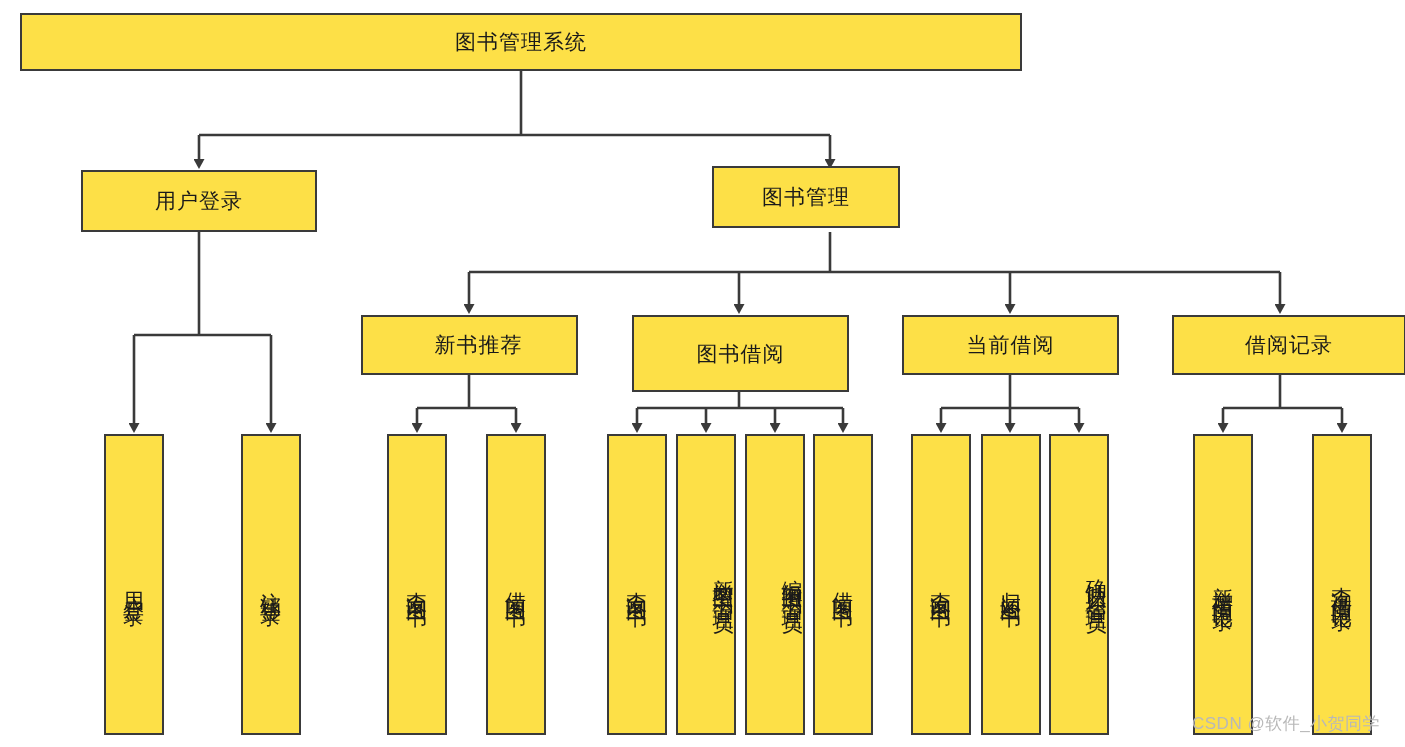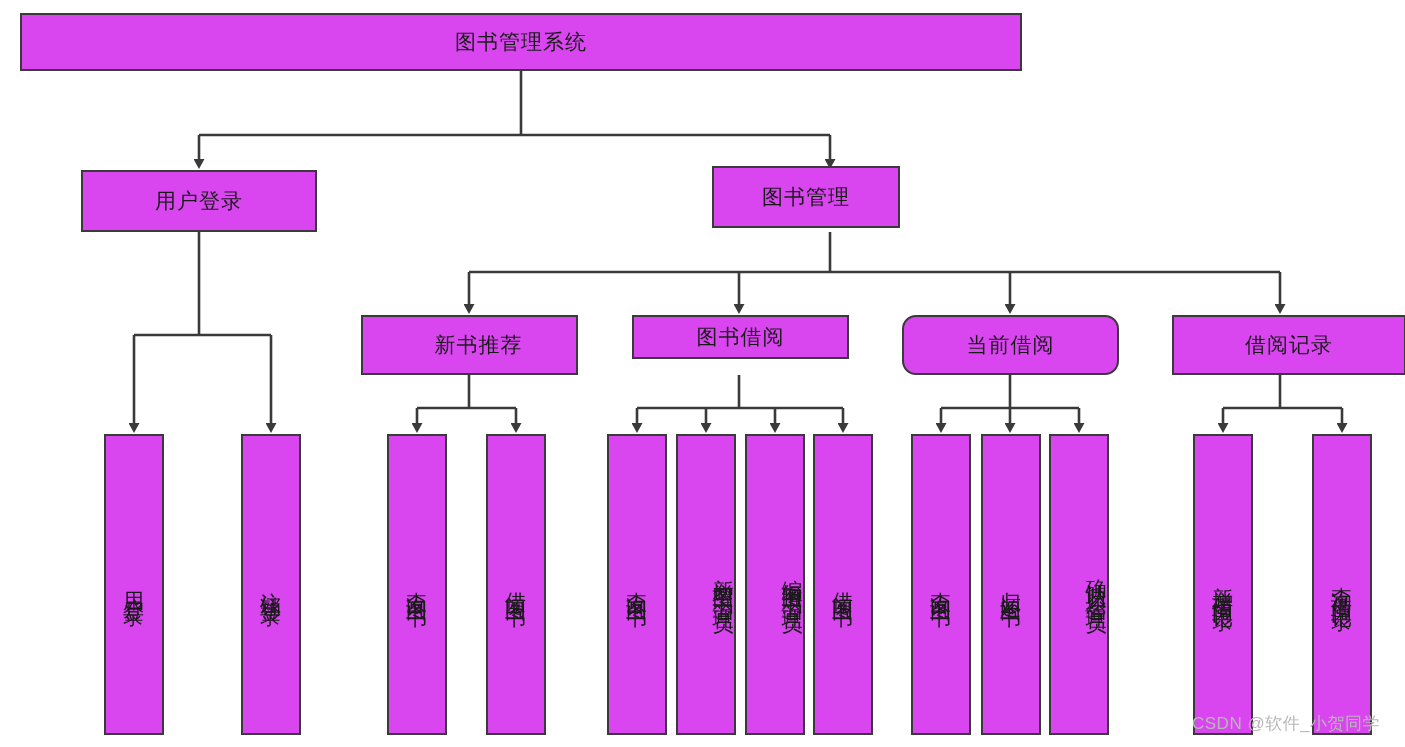--- a/index.html
+++ b/index.html
@@ -20,21 +20,21 @@
     left: 0;
     top: 0;
     width: 1405px;
     height: 747px;
     pointer-events: none;
   }
   .node {
     position: absolute;
     box-sizing: border-box;
     border: 2.5px solid #3a3a3a;
-    background: #d946ef;
+    background: #fde047;
     display: flex;
     align-items: center;
     justify-content: center;
     color: #1a1a1a;
   }
   .node.horizontal {
     font-size: 21px;
     letter-spacing: 1px;
   }
   .node.vertical {
@@ -128,25 +128,25 @@
   </div>
 
   <div class="node horizontal" style="left:712px;top:166px;width:188px;height:62px;">
     <span>图书管理</span>
   </div>
 
   <div class="node horizontal" style="left:361px;top:315px;width:217px;height:60px;padding-left:18px;">
     <span>新书推荐</span>
   </div>
 
-  <div class="node horizontal" style="left:632px;top:315px;width:217px;height:44px;">
+  <div class="node horizontal" style="left:632px;top:315px;width:217px;height:77px;">
     <span>图书借阅</span>
   </div>
 
-  <div class="node horizontal" style="left:902px;top:315px;width:217px;height:60px;border-radius:14px;">
+  <div class="node horizontal" style="left:902px;top:315px;width:217px;height:60px;">
     <span>当前借阅</span>
   </div>
 
   <div class="node horizontal" style="left:1172px;top:315px;width:234px;height:60px;">
     <span>借阅记录</span>
   </div>
 
   <div class="node vertical centered" style="left:104px;top:434px;width:60px;height:301px;">
     <span>用户登录</span>
   </div>

